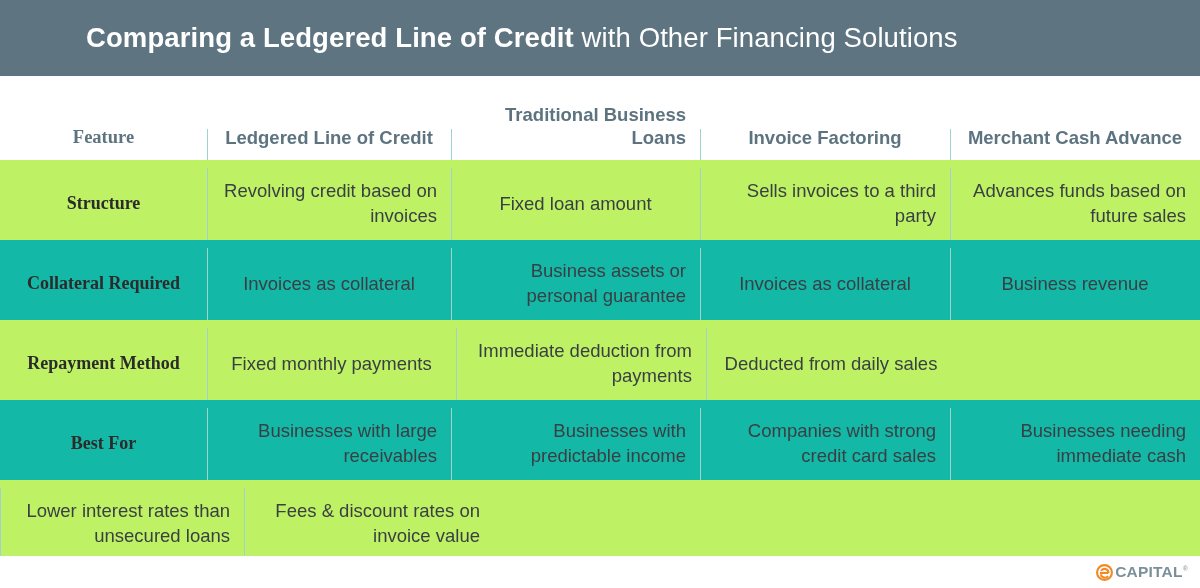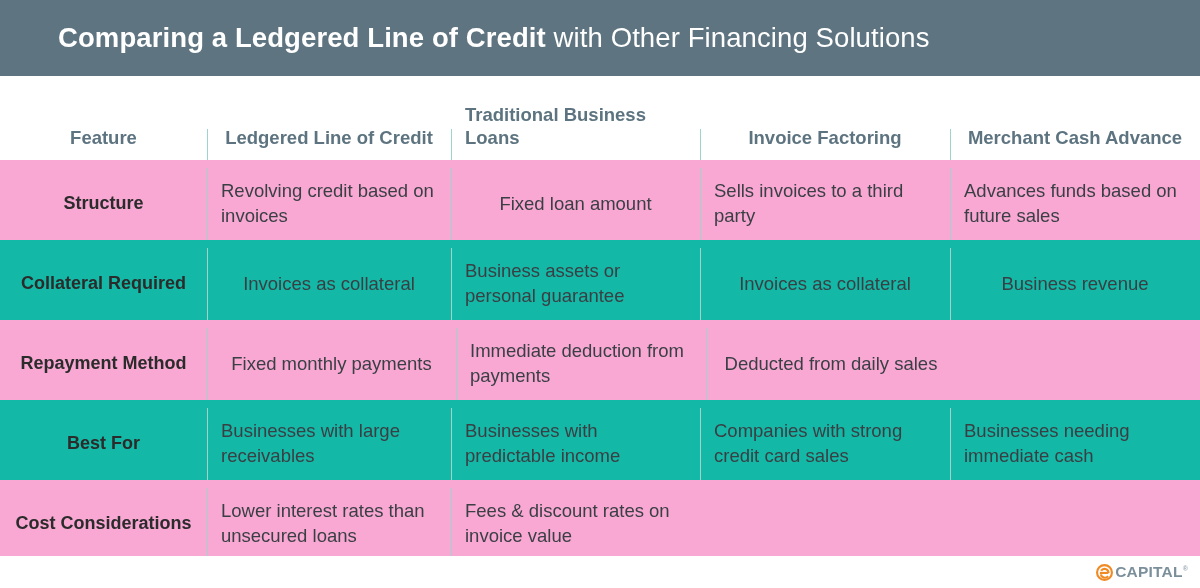--- a/index.html
+++ b/index.html
@@ -20,21 +20,21 @@
     height: 588px;
     background: #ffffff;
   }
 
   
   .title-bar {
     height: 76px;
     background: #5e7480;
     display: flex;
     align-items: center;
-    padding: 0 0 0 58px;
+    padding: 0 0 0 86px;
     box-sizing: border-box;
   }
   .title-text {
     color: #ffffff;
     font-size: 27.5px;
     letter-spacing: 0.1px;
     white-space: nowrap;
   }
   .title-strong {
     font-weight: 700;
@@ -47,35 +47,35 @@
   .table {
     position: relative;
     width: 1200px;
   }
 
   .row {
     display: flex;
     width: 1200px;
     box-sizing: border-box;
   }
-  .row.tint { background: #f9a8d4; }
+  .row.tint { background: #bef264; }
   .row.plain { background: #14b8a6; }
 
   .cell {
     box-sizing: border-box;
     display: flex;
     align-items: center;
     justify-content: center;
-    text-align: left;
+    text-align: right;
     padding: 16px 14px;
     position: relative;
     margin-top: 8px;
   }
   
-  .c0 { width: 207px; }
+  .c0 { width: 207px; font-family: Liberation Serif, serif; }
   .c1 { width: 244px; }
   .c2 { width: 249px; }
   .c3 { width: 250px; }
   .c4 { width: 250px; }
 
   
   .cell.divide::before {
     content: "";
     position: absolute;
     left: 0;
@@ -256,23 +256,20 @@
       </div>
       <div class="cell c4 divide">
         <span class="value-text">Companies with strong credit card sales</span>
       </div>
       <div class="cell c3 divide">
         <span class="value-text">Businesses needing immediate cash</span>
       </div>
     </div>
 
     <div class="row body-row tint">
-      <div class="cell c0">
-        <span class="feature-text">Cost Considerations</span>
-      </div>
       <div class="cell c1 divide">
         <span class="value-text">Lower interest rates than unsecured loans</span>
       </div>
       <div class="cell c3 divide">
         <span class="value-text">Fees &amp; discount rates on invoice value</span>
       </div>
     </div>
 
   </div>
 

